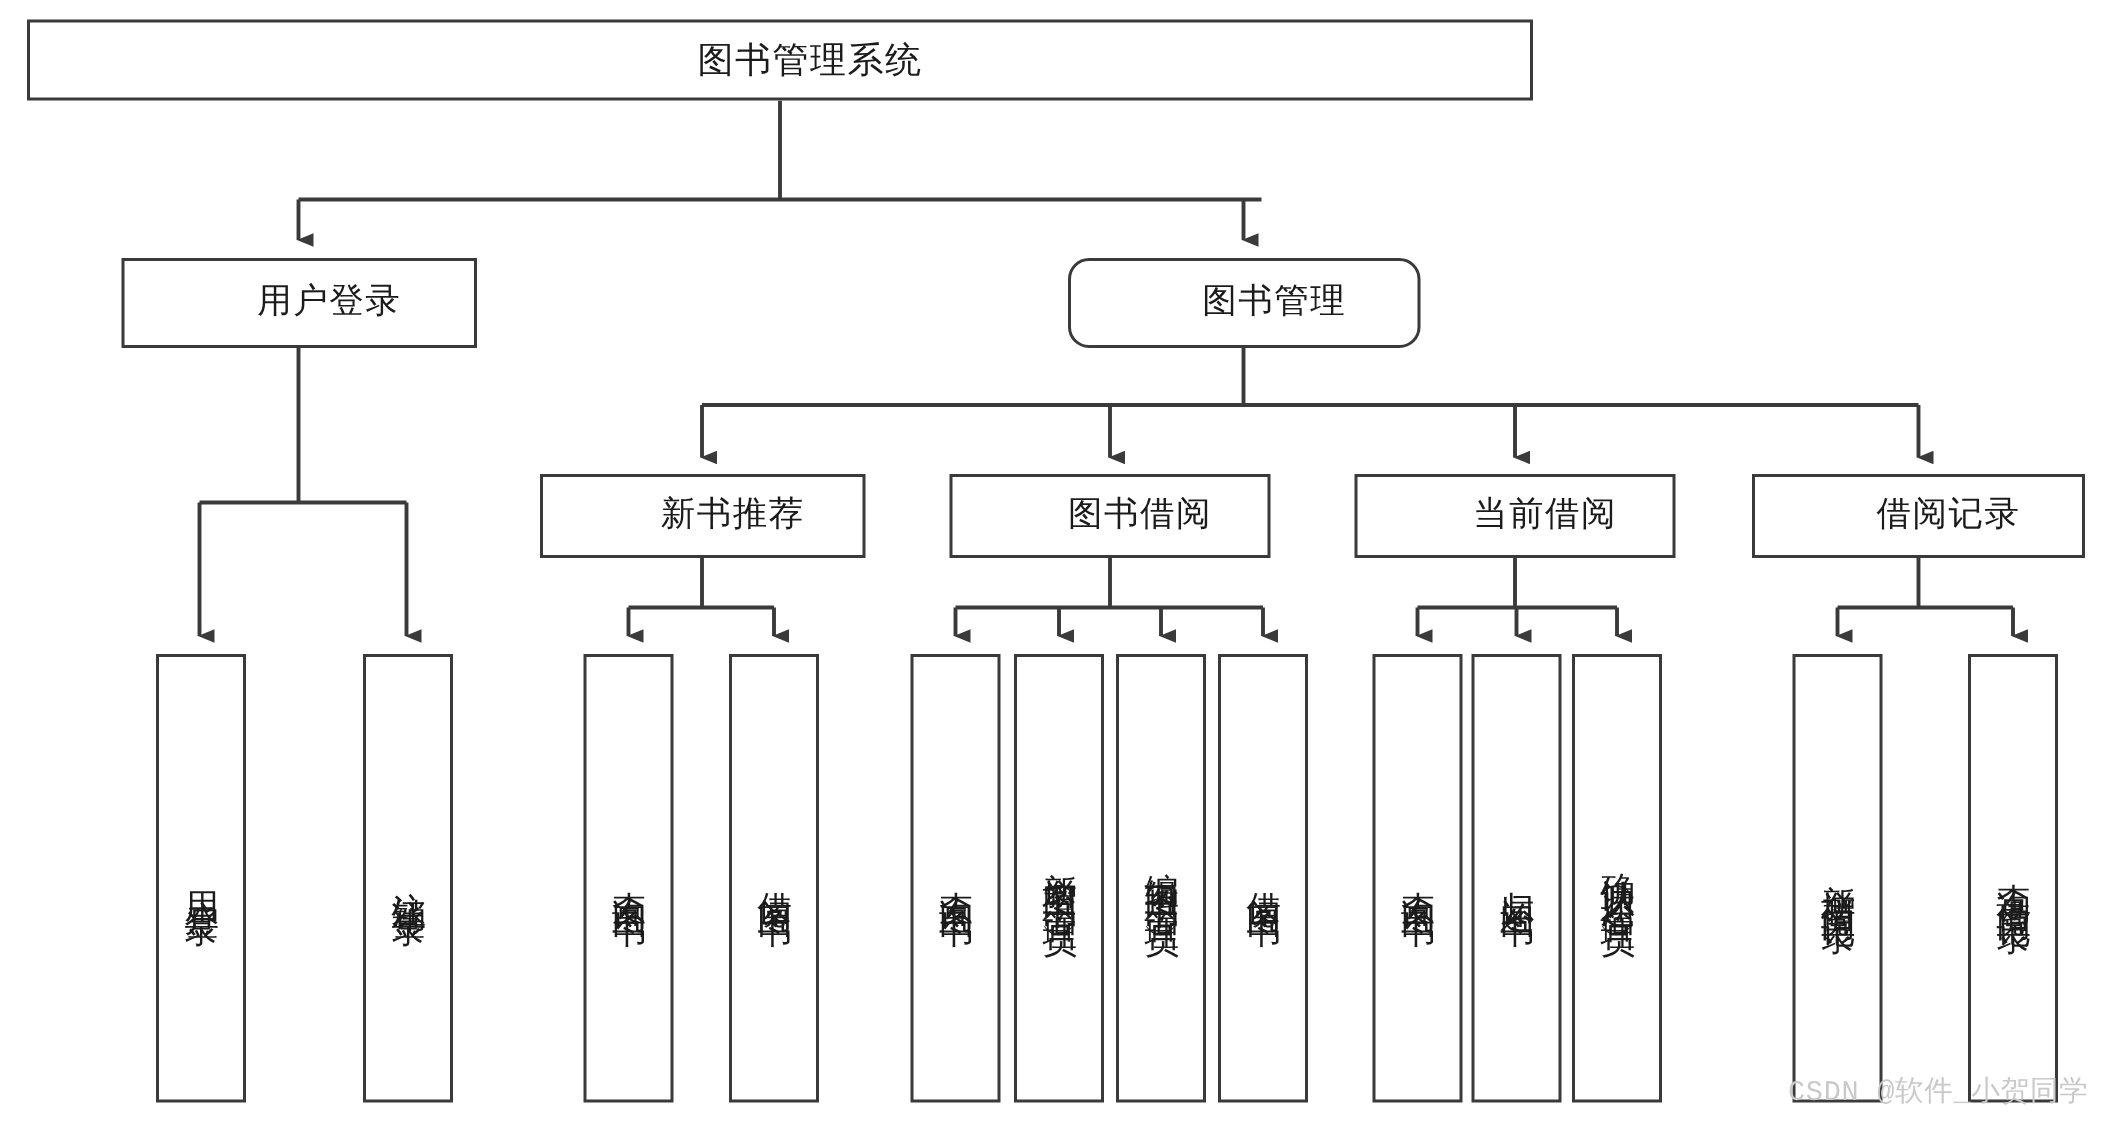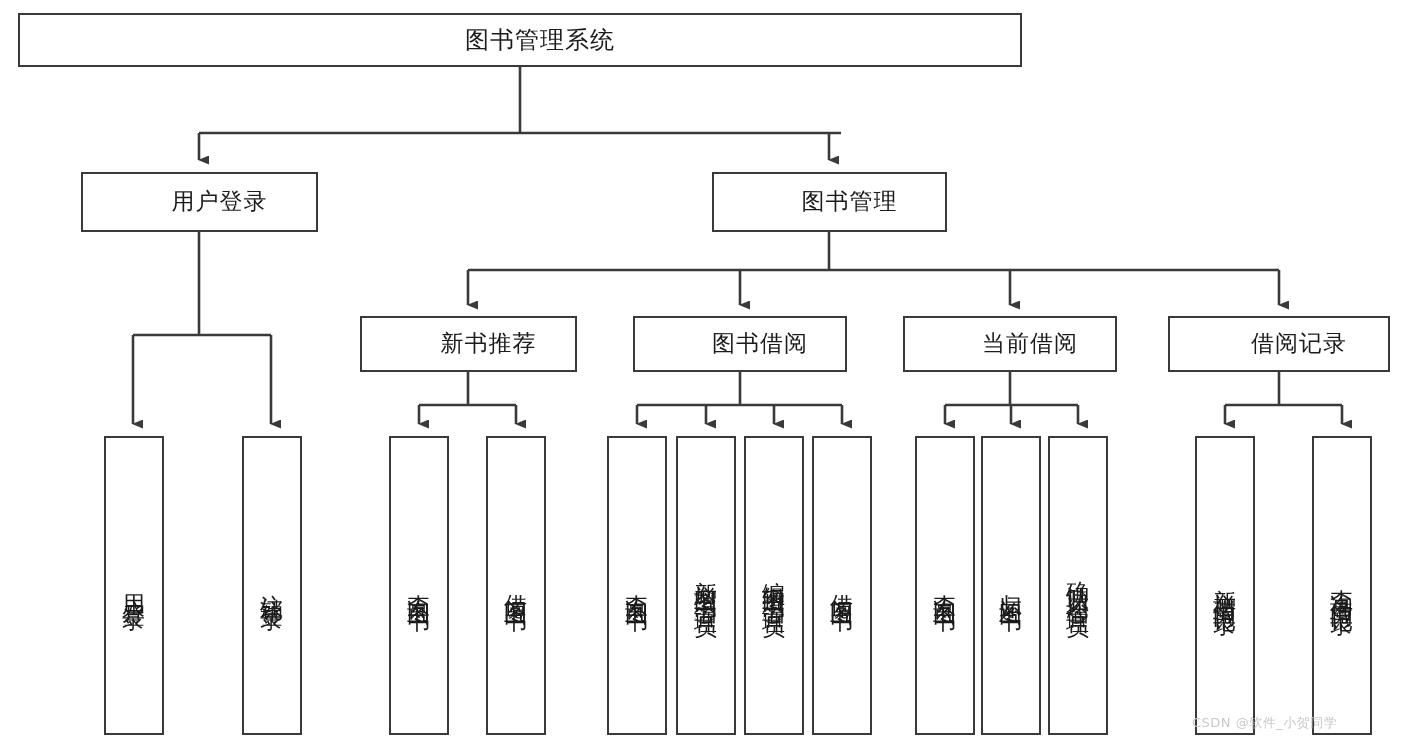--- a/index.html
+++ b/index.html
@@ -56,24 +56,25 @@
     justify-content: center;
   }
   .node-v .vtext {
     writing-mode: vertical-rl;
     text-orientation: upright;
     display: block;
   }
   .watermark {
     position: absolute;
     color: #c9c9c9;
-    font-size: 13px;
+    font-size: 19px;
     letter-spacing: 0.5px;
     white-space: nowrap;
     user-select: none;
+    font-family: Liberation Mono, monospace;
   }
 </style>
 </head>
 <body>
 
 <div id="canvas">
 
   <svg class="wires" viewBox="0 0 1405 747" xmlns="http://www.w3.org/2000/svg">
     <defs>
       <marker id="arrow" markerWidth="9" markerHeight="11" refX="4.5" refY="10" orient="auto" markerUnits="userSpaceOnUse">
@@ -124,21 +125,21 @@
     </g>
   </svg>
 
   <div class="node node-h node-root" style="left:18px; top:13px; width:1004px; height:54px;">
     <span>图书管理系统</span>
   </div>
 
   <div class="node node-h" style="left:81px; top:172px; width:237px; height:60px;">
     <span>用户登录</span>
   </div>
-  <div class="node node-h" style="left:712px; top:172px; width:235px; height:60px;">
+  <div class="node node-h" style="left:712px; top:172px; width:235px; height:60px;border-radius:14px;">
     <span>图书管理</span>
   </div>
 
   <div class="node node-h" style="left:360px; top:316px; width:217px; height:56px;">
     <span>新书推荐</span>
   </div>
   <div class="node node-h" style="left:633px; top:316px; width:214px; height:56px;">
     <span>图书借阅</span>
   </div>
   <div class="node node-h" style="left:1168px; top:316px; width:222px; height:56px;">

